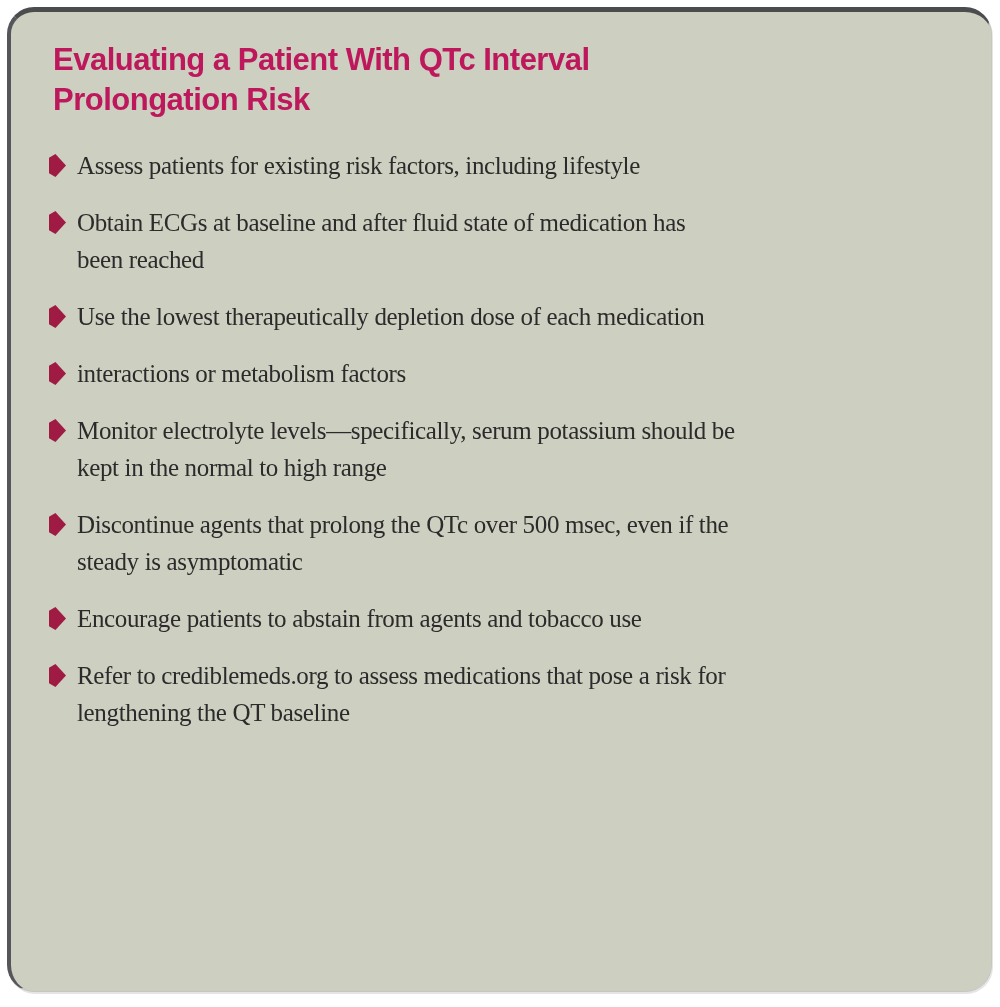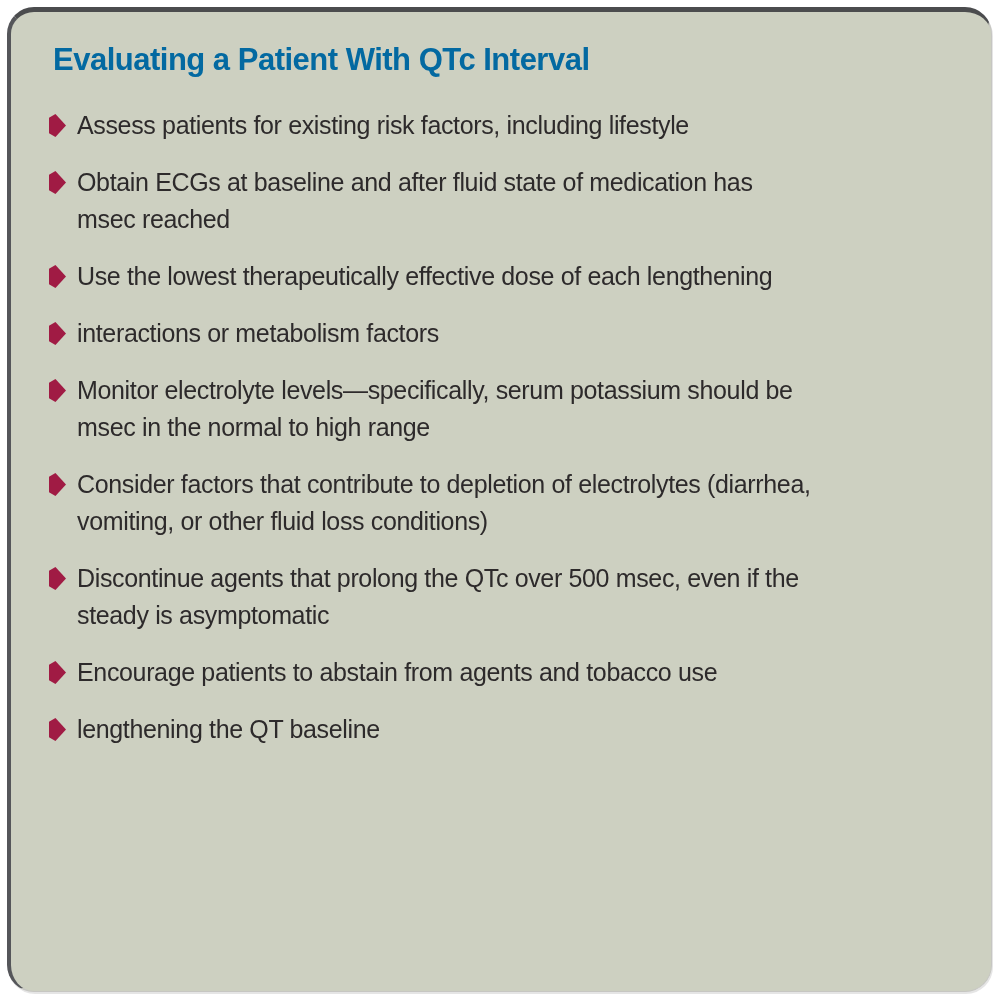--- a/index.html
+++ b/index.html
@@ -24,27 +24,27 @@
     border-radius: 27px;
     box-shadow: 1px 2px 0 rgba(180,180,180,0.35);
     padding: 28px 30px 0 38px;
     overflow: hidden;
   }
   h1.title {
     font-size: 31px;
     line-height: 40px;
     font-weight: bold;
     letter-spacing: -0.5px;
-    color: #0369a1;
+    color: #be185d;
     margin: 0 0 27px 4px;
   }
   h1.title span { display: block; white-space: nowrap; }
   ul.bullets {
     list-style: none;
-    margin: 0; padding: 0;
+    margin: 0; padding: 0; font-family: Liberation Serif, serif;
   }
   ul.bullets li {
     position: relative;
     padding-left: 28px;
     margin-bottom: 20px;
     font-size: 25px;
     line-height: 37px;
     letter-spacing: -0.35px;
     color: #2d2a2b;
   }
@@ -58,62 +58,59 @@
   }
 </style>
 </head>
 <body>
 
 <div class="page">
   <div class="panel">
 
     <h1 class="title">
       <span>Evaluating a Patient With QTc Interval</span>
+      <span>Prolongation Risk</span>
     </h1>
 
     <ul class="bullets">
       <li>
         <span class="arrow"></span>
         <span class="line">Assess patients for existing risk factors, including lifestyle</span>
         <span class="line"></span>
       </li>
       <li>
         <span class="arrow"></span>
         <span class="line">Obtain ECGs at baseline and after fluid state of medication has</span>
-        <span class="line">msec reached</span>
+        <span class="line">been reached</span>
       </li>
       <li>
         <span class="arrow"></span>
-        <span class="line">Use the lowest therapeutically effective dose of each lengthening</span>
+        <span class="line">Use the lowest therapeutically depletion dose of each medication</span>
         <span class="line"></span>
       </li>
       <li>
         <span class="arrow"></span>
         <span class="line">interactions or metabolism factors</span>
       </li>
       <li>
         <span class="arrow"></span>
         <span class="line">Monitor electrolyte levels—specifically, serum potassium should be</span>
-        <span class="line">msec in the normal to high range</span>
-      </li>
-      <li>
-        <span class="arrow"></span>
-        <span class="line">Consider factors that contribute to depletion of electrolytes (diarrhea,</span>
-        <span class="line">vomiting, or other fluid loss conditions)</span>
+        <span class="line">kept in the normal to high range</span>
       </li>
       <li>
         <span class="arrow"></span>
         <span class="line">Discontinue agents that prolong the QTc over 500 msec, even if the</span>
         <span class="line">steady is asymptomatic</span>
       </li>
       <li>
         <span class="arrow"></span>
         <span class="line">Encourage patients to abstain from agents and tobacco use</span>
         <span class="line"></span>
       </li>
       <li>
         <span class="arrow"></span>
+        <span class="line">Refer to crediblemeds.org to assess medications that pose a risk for</span>
         <span class="line">lengthening the QT baseline</span>
       </li>
     </ul>
 
   </div>
 </div>
 
 </body></html>

